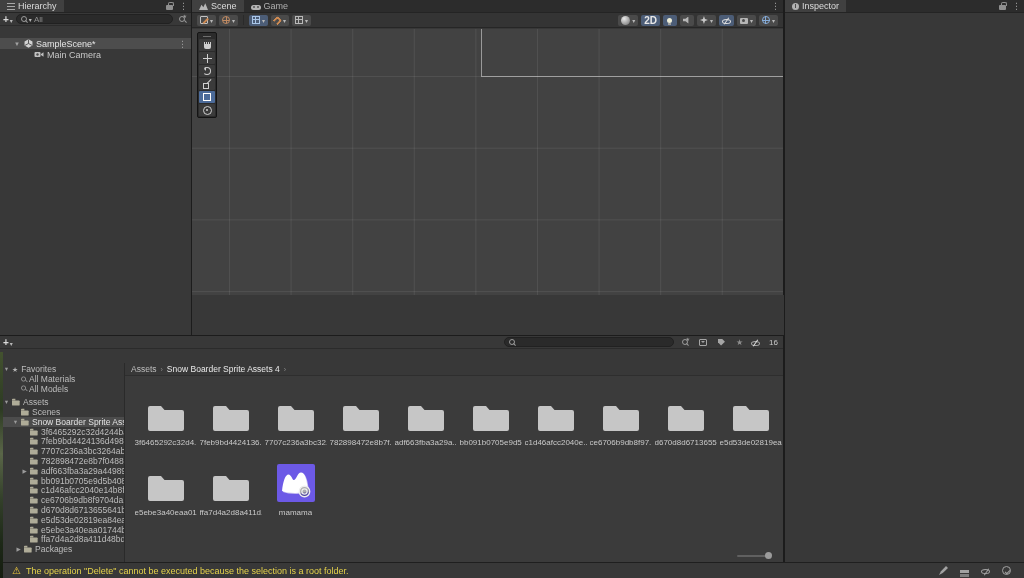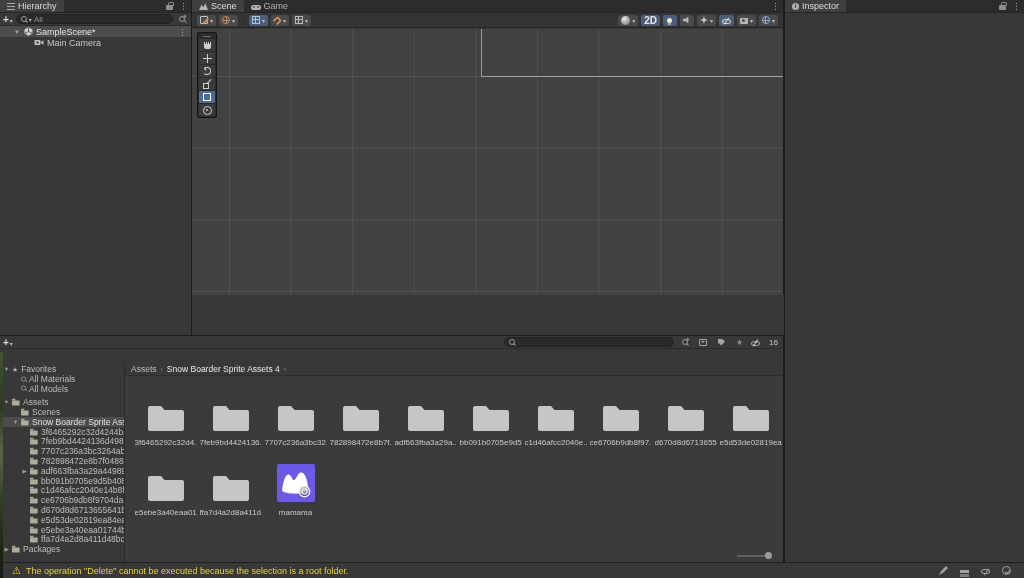--- a/index.html
+++ b/index.html
@@ -189,21 +189,21 @@
       <div class="searchbox">
         <span class="ic i-search"></span>
         <span class="caret"></span>
         <span>All</span>
       </div>
       <div class="tbar-btn">
           <span class="ic i-savedsearch"></span>
         </div>
     </div>
     <div>
-      <div class="hrow sel" style="padding-left:13px;">
+      <div class="hrow sel" style="padding-left:13px;margin-top:12px;">
         <span class="arr">▼</span>
         <svg width="9" height="9" viewBox="0 0 10 10">
             <polygon points="5,0.3 9.4,2.7 9.4,7.3 5,9.7 0.6,7.3 0.6,2.7" fill="#D2D2D2"></polygon>
             <path d="M5 5 L5 0.6 M5 5 L9.1 7.2 M5 5 L0.9 7.2" stroke="#4D4D4D" stroke-width="1" fill="none"></path>
           </svg>
         <span>SampleScene*</span>
         <span class="kebab" style="margin-left:auto;margin-right:4px;"></span>
       </div>
       <div class="hrow" style="padding-left:34px;">
         <svg width="10" height="7" viewBox="0 0 10 7">
@@ -446,21 +446,21 @@
           <div class="trow" style="padding-left: 21px;">
             <span class="arr"></span>
             <span class="ic i-folder"></span>
             <span>e5ebe3a40eaa01744b88</span>
           </div>
           <div class="trow" style="padding-left: 21px;">
             <span class="arr"></span>
             <span class="ic i-folder"></span>
             <span>ffa7d4a2d8a411d48bd42</span>
           </div>
-          <div class="trow" style="padding-left: 3px;">
+          <div class="trow" style="padding-left: 15px;">
             <span class="arr">▶</span>
             <span class="ic i-folder"></span>
             <span>Packages</span>
           </div>
         </div>
       <div class="contentpane">
         <div class="breadcrumb">
           <span>Assets</span>
           <span class="sep">›</span>
           <span class="cur">Snow Boarder Sprite Assets 4</span>

